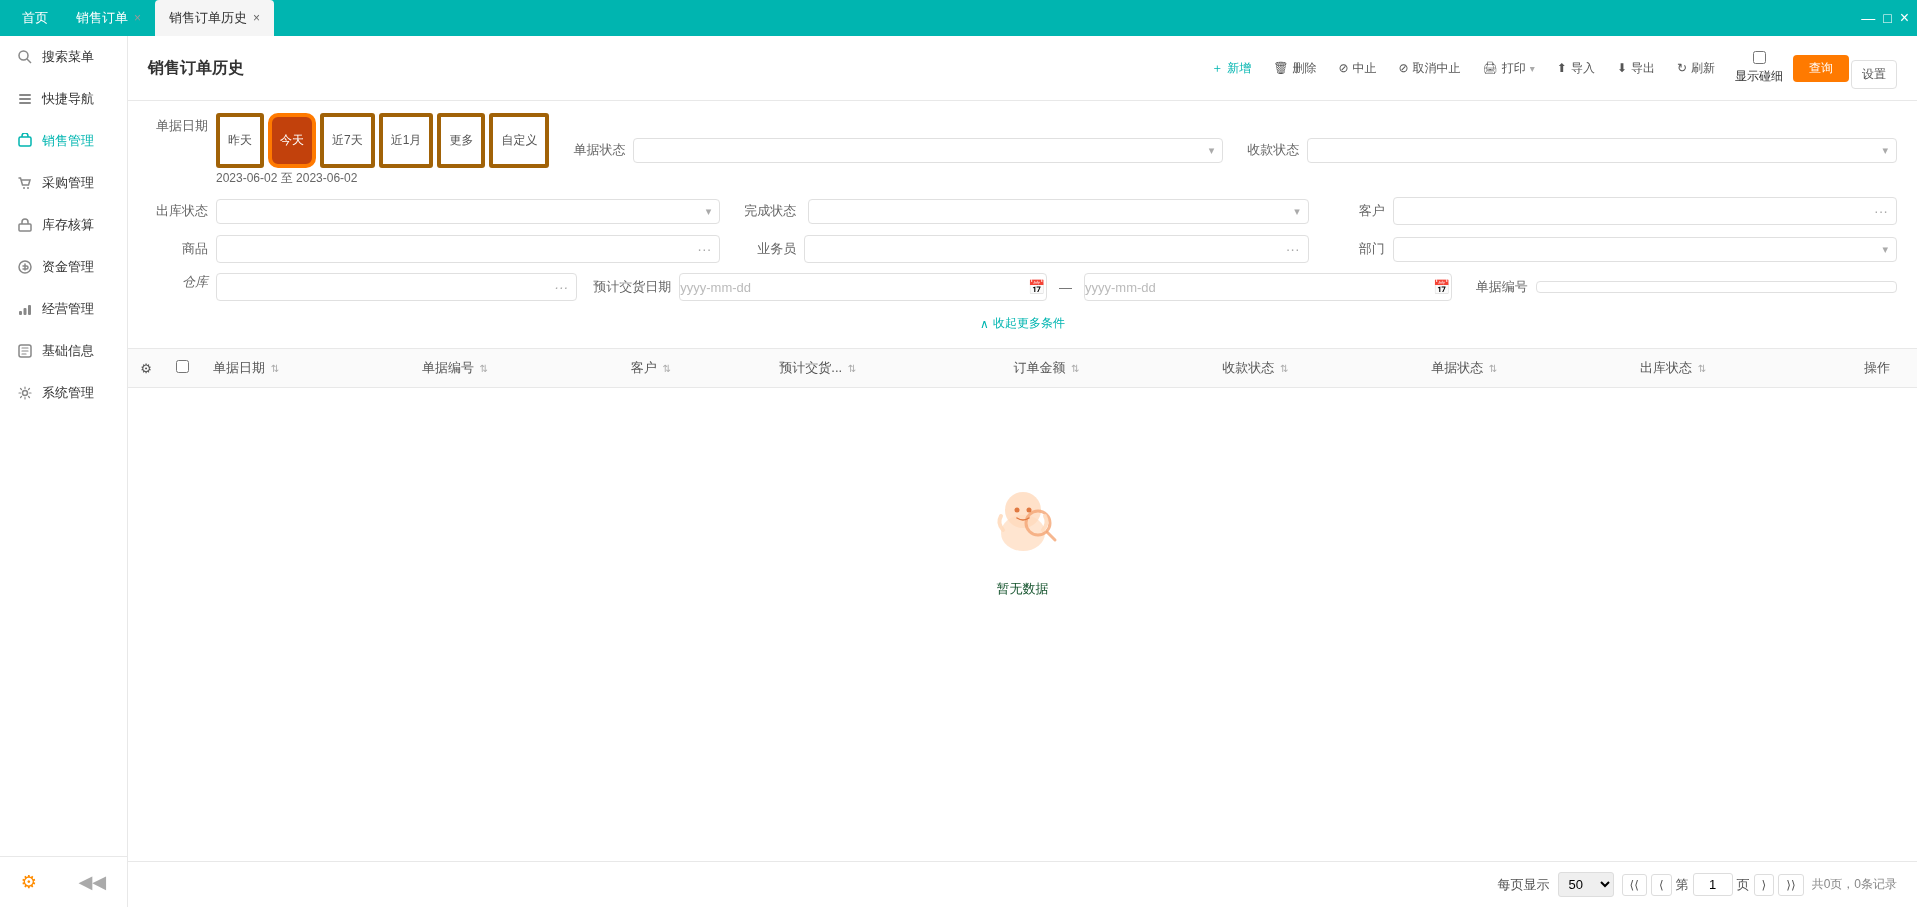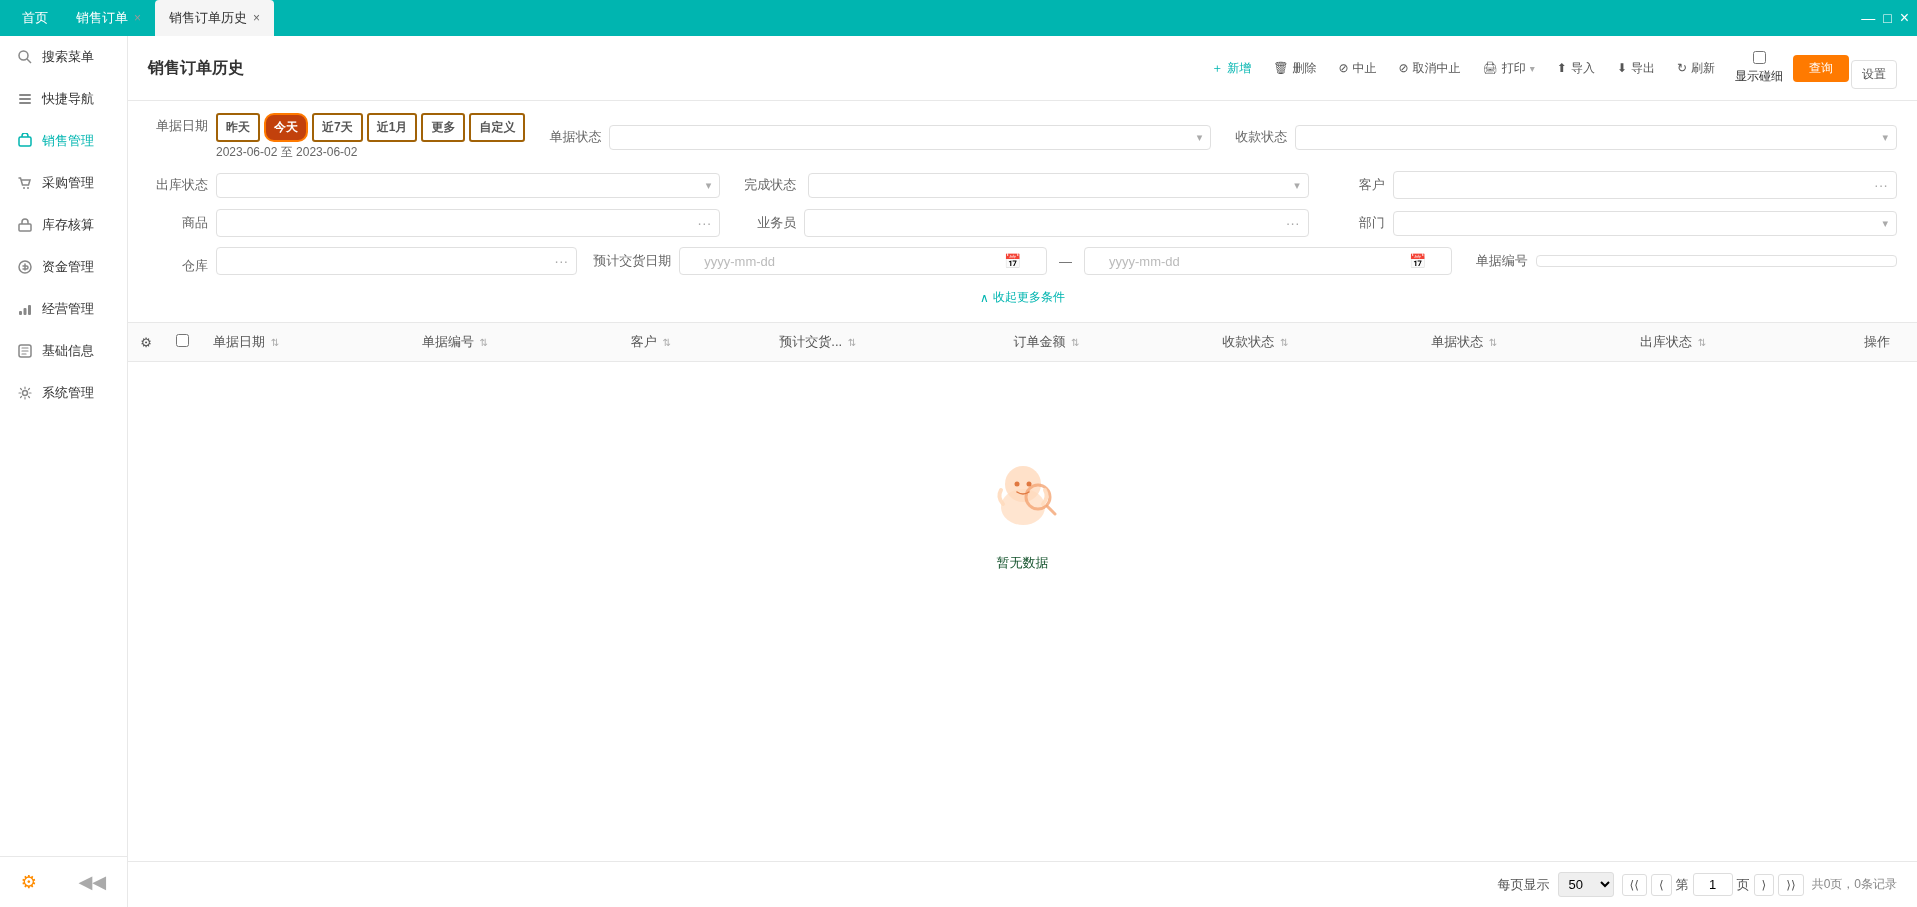--- a/index.html
+++ b/index.html
@@ -28,28 +28,28 @@
     
     .content { flex: 1; display: flex; flex-direction: column; overflow: hidden; background: #f5f5f5; }
     .toolbar-btn { display: flex; align-items: center; gap: 4px; padding: 5px 10px; font-size: 12px; cursor: pointer; color: #555; border: none; background: transparent; border-radius: 3px; }
     .toolbar-btn.outline { border: 1px solid #ddd; background: #fff; }
 
     
     .filter-area { background: #fff; padding: 12px 20px; border-bottom: 1px solid #e8e8e8; }
     .filter-row { display: flex; align-items: center; gap: 16px; margin-bottom: 10px; }
     .filter-label { color: #666; font-size: 13px; flex-shrink: 0; min-width: 60px; text-align: right; }
     .date-btns { display: flex; gap: 4px; align-items: center; }
-    .date-btn { padding: 4px 8px; font-size: 12px; border: 2px solid #a16207; border-radius: 3px; cursor: pointer; background: #fff; color: #555; font-weight: bold; }
+    .date-btn { padding: 15px 8px; font-size: 12px; border: 4px solid #a16207; border-radius: 3px; cursor: pointer; background: #fff; color: #555; }
     .date-btn.active { background: #c2410c; color: #fff; border-color: #ff7a00; border-radius: 10px; }
     .date-range { font-size: 12px; color: #666; margin-top: 2px; }
     .select-control { flex: 1; border: 1px solid #e0e0e0; border-radius: 4px; padding: 5px 8px; font-size: 13px; display: flex; align-items: center; justify-content: space-between; cursor: pointer; background: #fff; min-width: 120px; }
     .select-control .arrow { color: #aaa; font-size: 11px; }
     .input-control { flex: 1; border: 1px solid #e0e0e0; border-radius: 4px; padding: 5px 8px; font-size: 13px; background: #fff; color: #999; cursor: pointer; display: flex; align-items: center; justify-content: flex-end; }
     .ellipsis-btn { color: #aaa; font-size: 14px; cursor: pointer; }
-    .date-input { flex: 1; border: 1px solid #e0e0e0; border-radius: 4px; padding: 5px 24px; font-size: 13px; background: #fff; color: #bbb; display: flex; align-items: center; justify-content: space-between; min-width: 130px; }
+    .date-input { flex: 1; border: 1px solid #e0e0e0; border-radius: 4px; padding: 5px 0; font-size: 13px; background: #fff; color: #bbb; display: flex; align-items: center; justify-content: space-between; min-width: 130px; }
     .date-sep { color: #666; padding: 0 4px; }
     .cal-icon { color: #aaa; font-size: 14px; }
     .collapse-btn { display: flex; align-items: center; gap: 4px; color: #00b5b0; font-size: 12px; cursor: pointer; justify-content: center; padding: 4px 0; }
 
     
     .table-area { flex: 1; overflow-y: auto; background: #fff; margin: 0; }
     table { width: 100%; border-collapse: collapse; font-size: 13px; }
     th { background: #fafafa; padding: 10px 12px; text-align: left; color: #555; font-weight: normal; border-bottom: 1px solid #e8e8e8; white-space: nowrap; }
     th .sort-icon { font-size: 10px; color: #aaa; margin-left: 2px; }
     .checkbox-cell { width: 36px; text-align: center; }
@@ -315,21 +315,21 @@
         <div style="display:flex; align-items:center; gap:8px; flex:1;">
           <span class="filter-label">部门</span>
           <div class="select-control" style="flex:1;">
             <span></span>
             <span class="arrow">▾</span>
           </div>
         </div>
       </div>
 
       <div class="filter-row">
-        <div style="display:flex; align-items:flex-end; gap:8px; flex:1;">
+        <div style="display:flex; align-items:flex-start; gap:8px; flex:1;font-style:italic;">
           <span class="filter-label">仓库</span>
           <div class="input-control" style="flex:1;">
             <span class="ellipsis-btn">···</span>
           </div>
         </div>
         <div style="display:flex; align-items:center; gap:8px; flex:2;">
           <span class="filter-label" style="white-space:nowrap;">预计交货日期</span>
           <div class="date-input">
             <span style="color:#bbb;">yyyy-mm-dd</span>
             <span class="cal-icon">📅</span>

